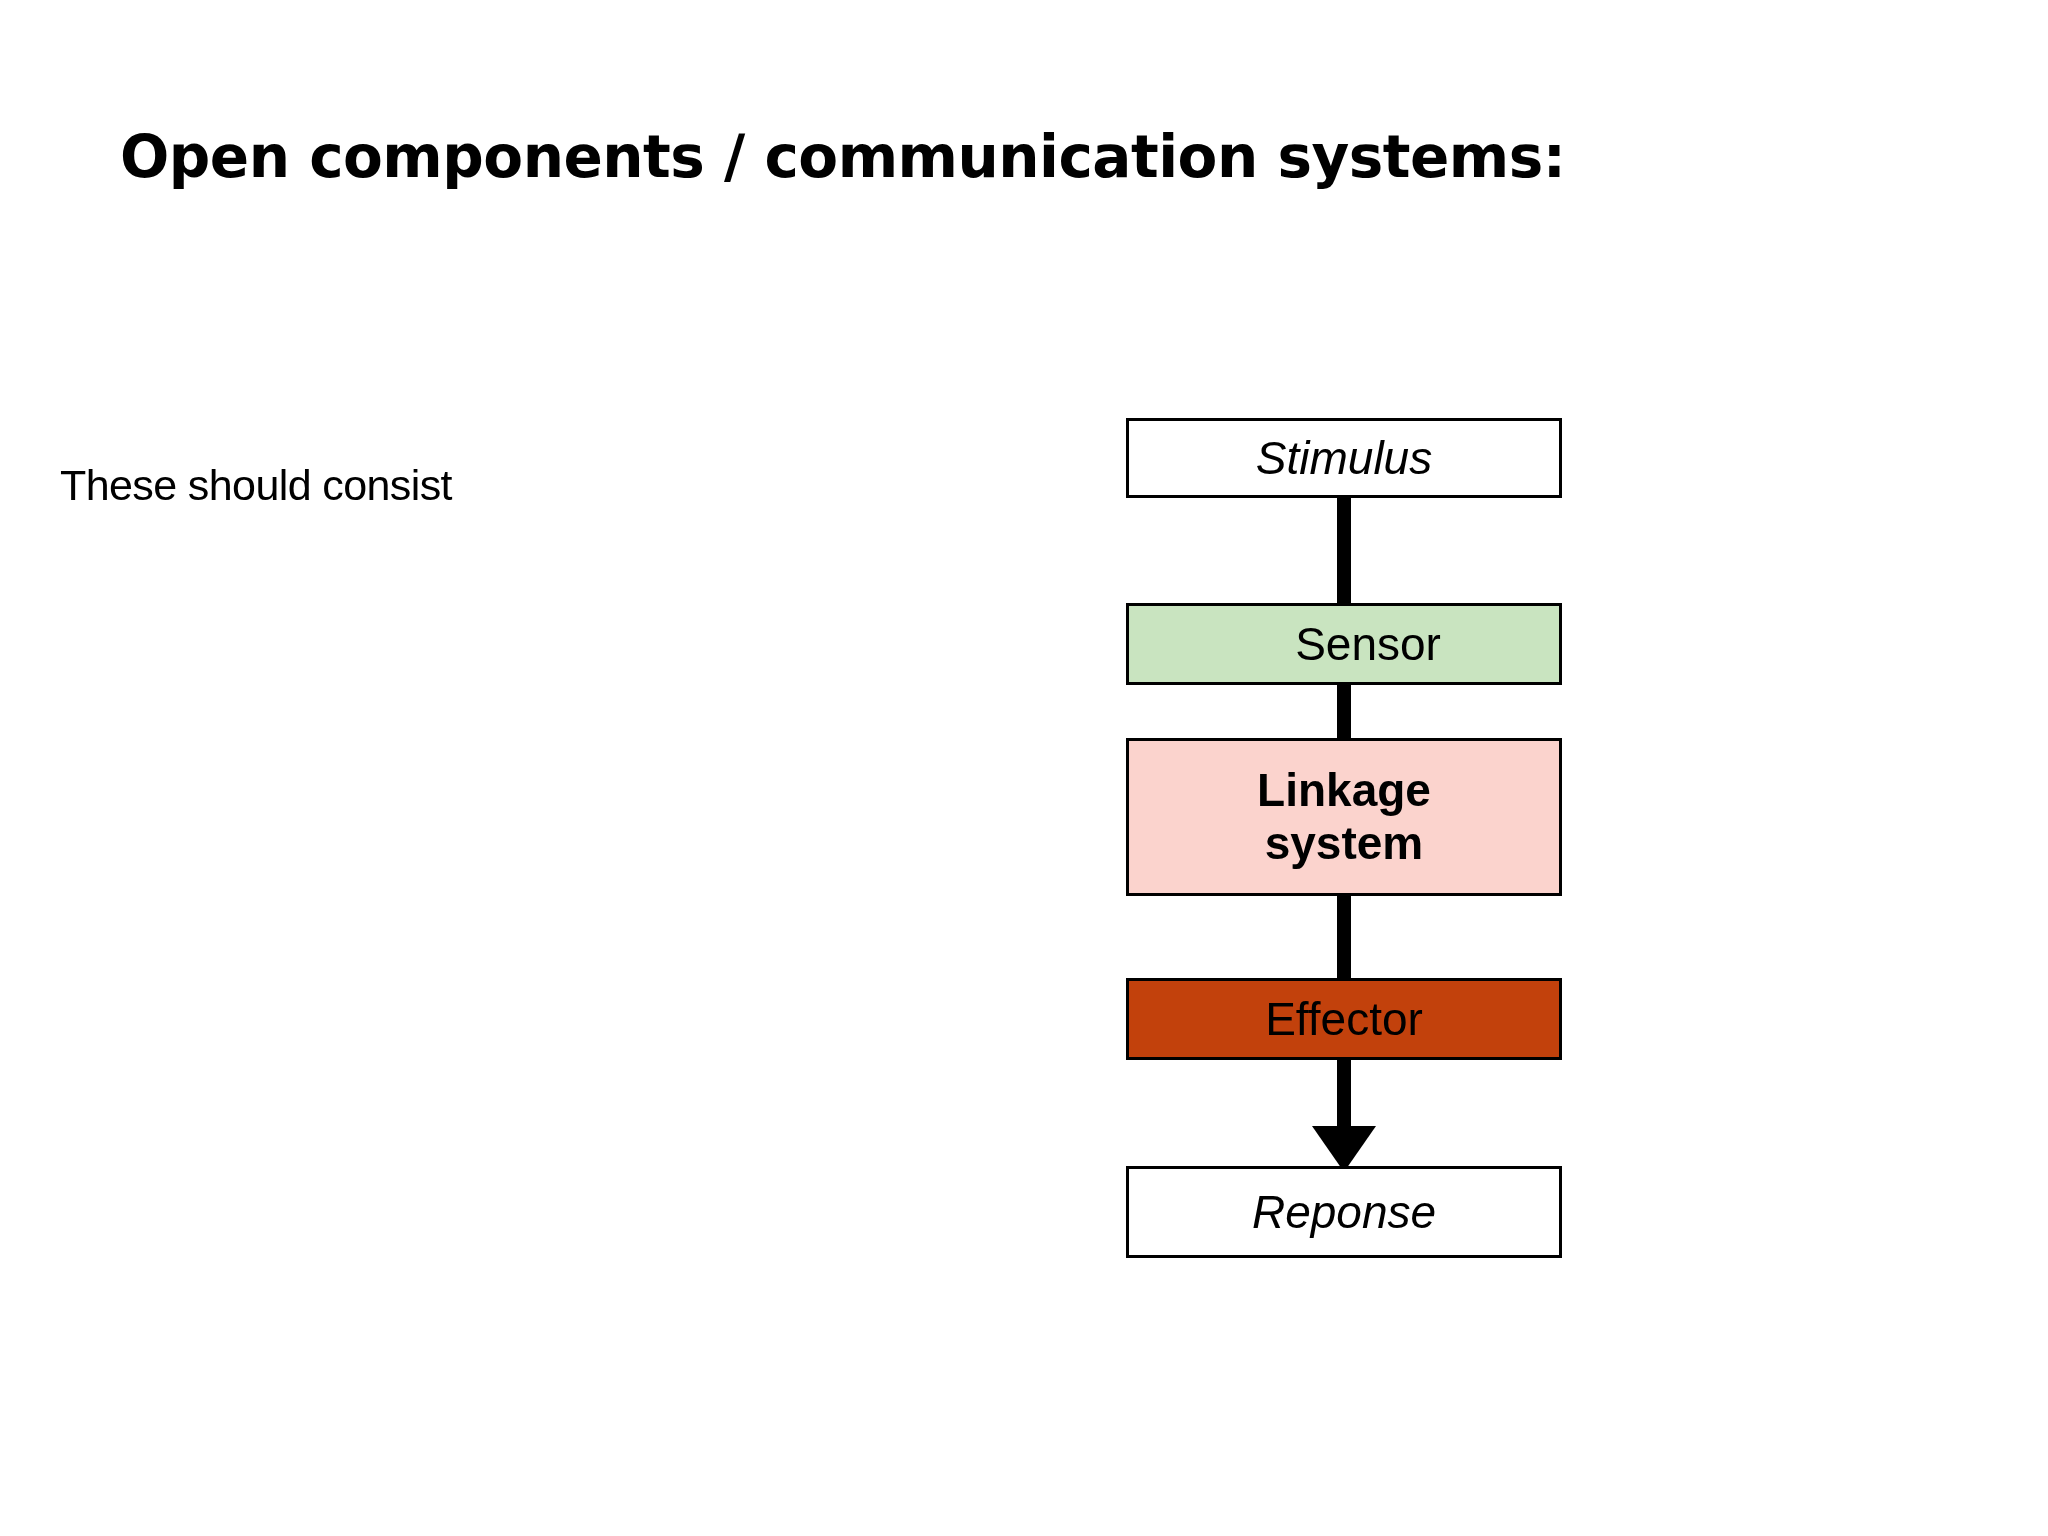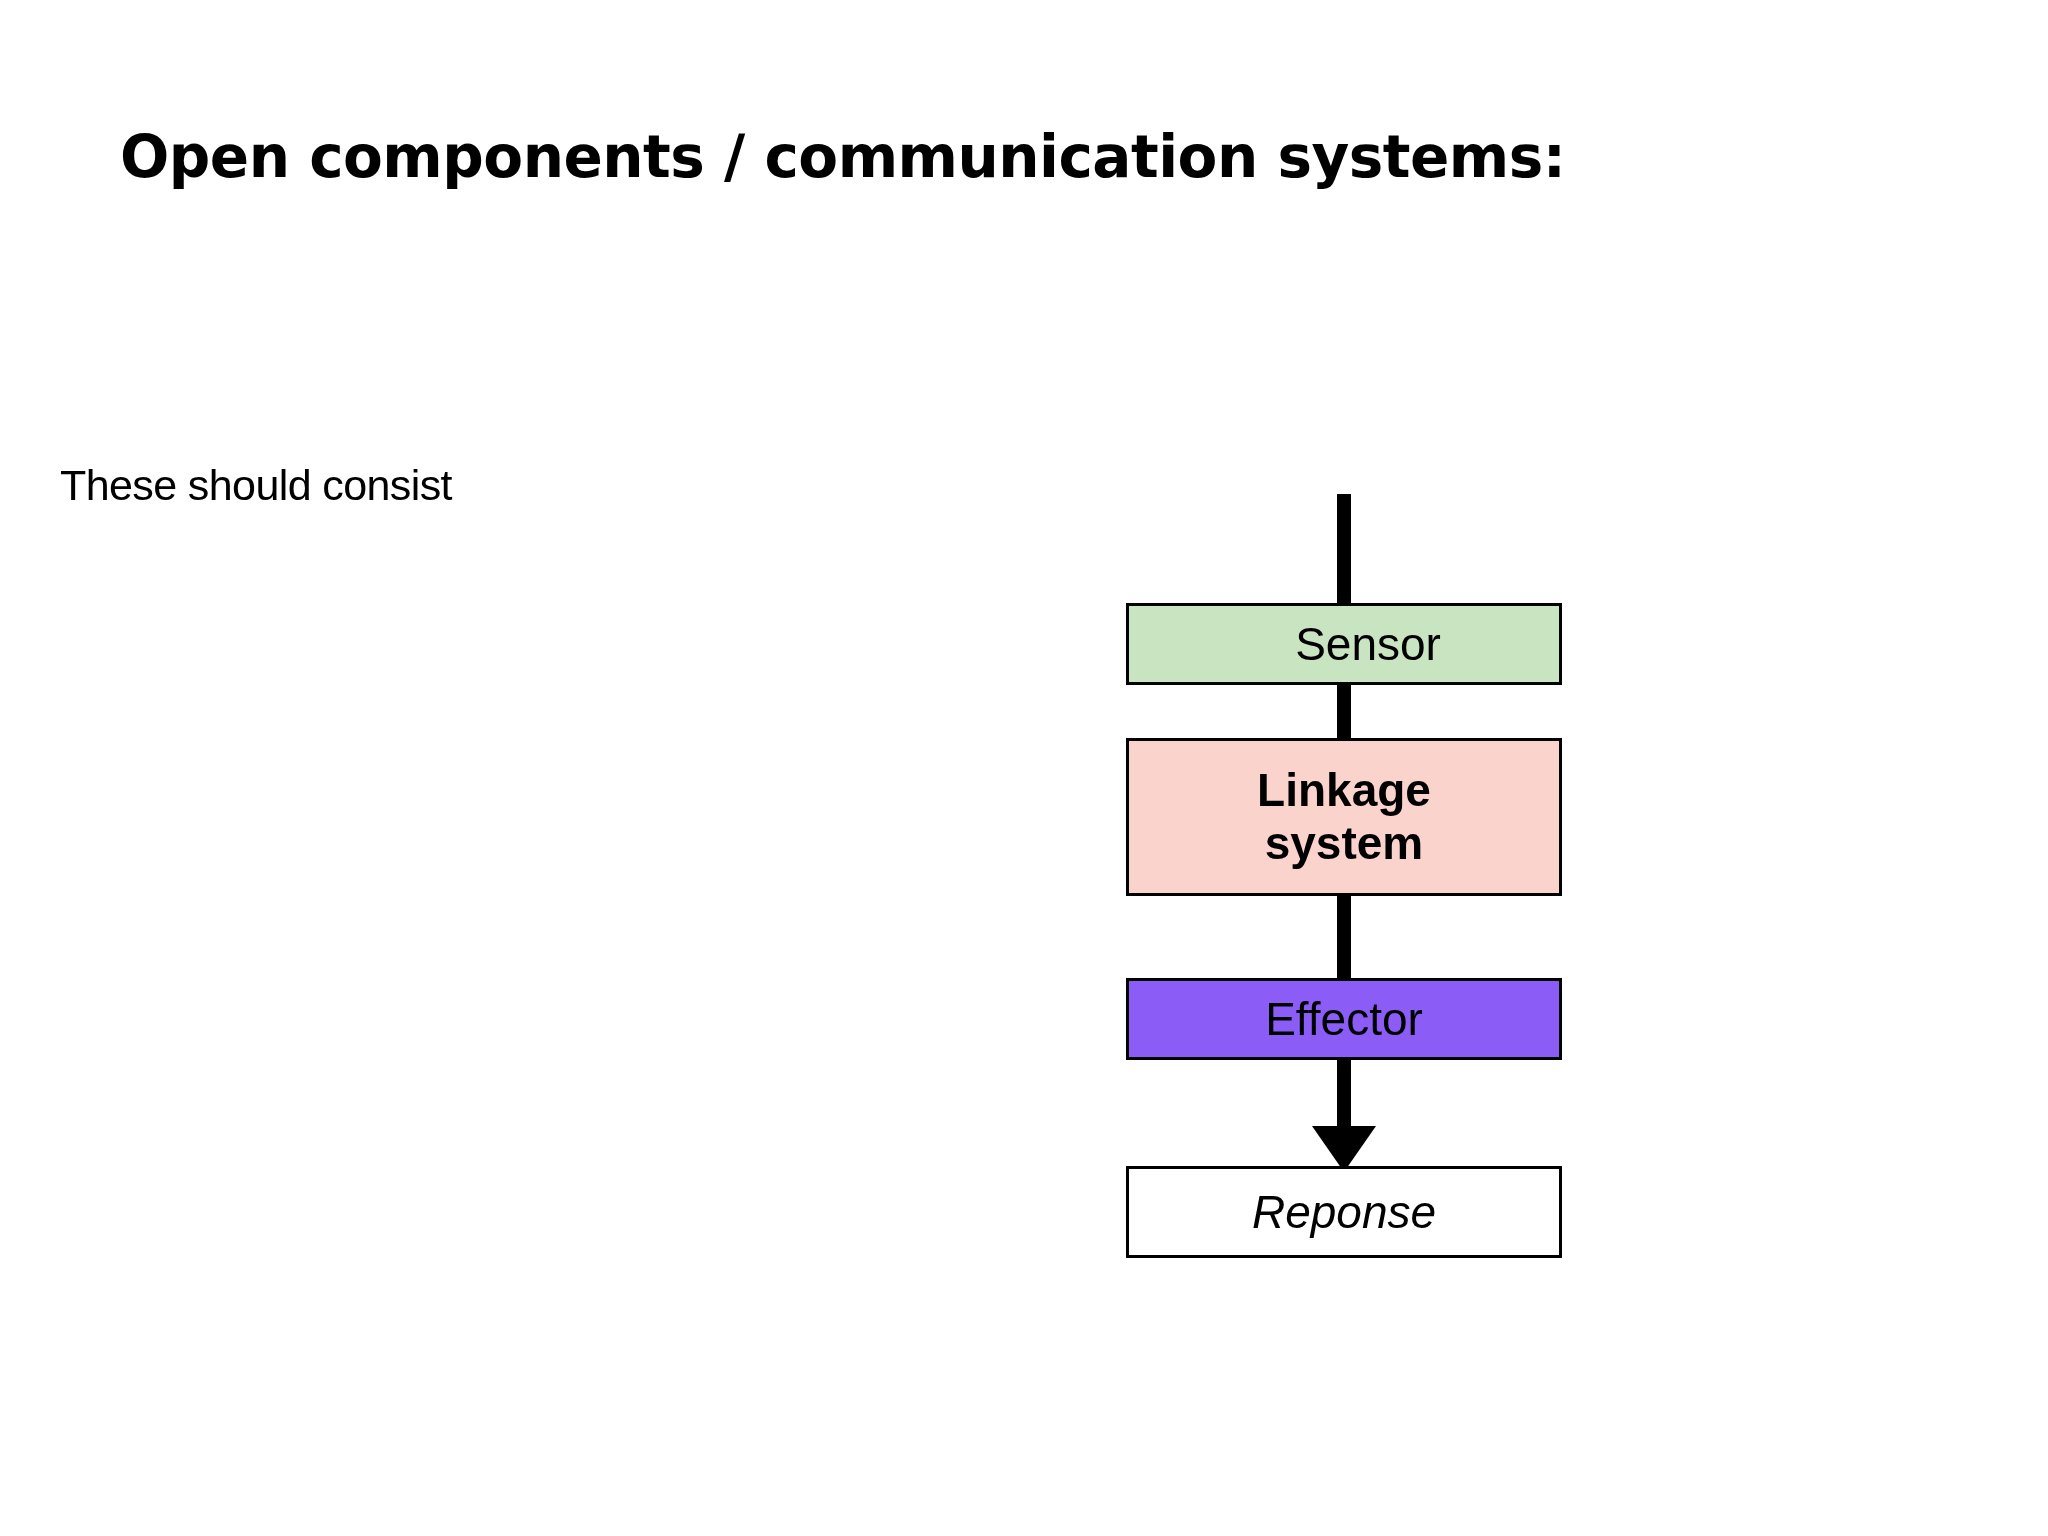--- a/index.html
+++ b/index.html
@@ -143,33 +143,36 @@
   </div>
 
   <div id="flow-diagram">
 
     <div class="connector" id="conn-1"></div>
     <div class="connector" id="conn-2"></div>
     <div class="connector" id="conn-3"></div>
     <div id="conn-arrow"></div>
     <div id="arrow-head"></div>
 
+    <div class="flow-box" id="box-stimulus" style="background: rgb(255, 255, 255); border-color: rgb(0, 0, 0);">
+      <span class="flow-label italic">Stimulus</span>
+    </div>
 
     <div class="flow-box" id="box-sensor" style="background: rgb(201, 228, 192); border-color: rgb(0, 0, 0);">
       <span class="flow-label plain">Sensor</span>
     </div>
 
     <div class="flow-box" id="box-linkage" style="background: rgb(251, 211, 205); border-color: rgb(0, 0, 0);">
       <span class="flow-label bold">
         <span>Linkage</span><br>
         <span>system</span>
       </span>
     </div>
 
-    <div class="flow-box" id="box-effector" style="background: #8b5cf6; border-color: rgb(0, 0, 0);">
+    <div class="flow-box" id="box-effector" style="background: #c2410c; border-color: rgb(0, 0, 0);">
       <span class="flow-label plain">Effector</span>
     </div>
 
     <div class="flow-box" id="box-reponse" style="background: rgb(255, 255, 255); border-color: rgb(0, 0, 0);">
       <span class="flow-label italic">Reponse</span>
     </div>
 
   </div>
 </div>
 

